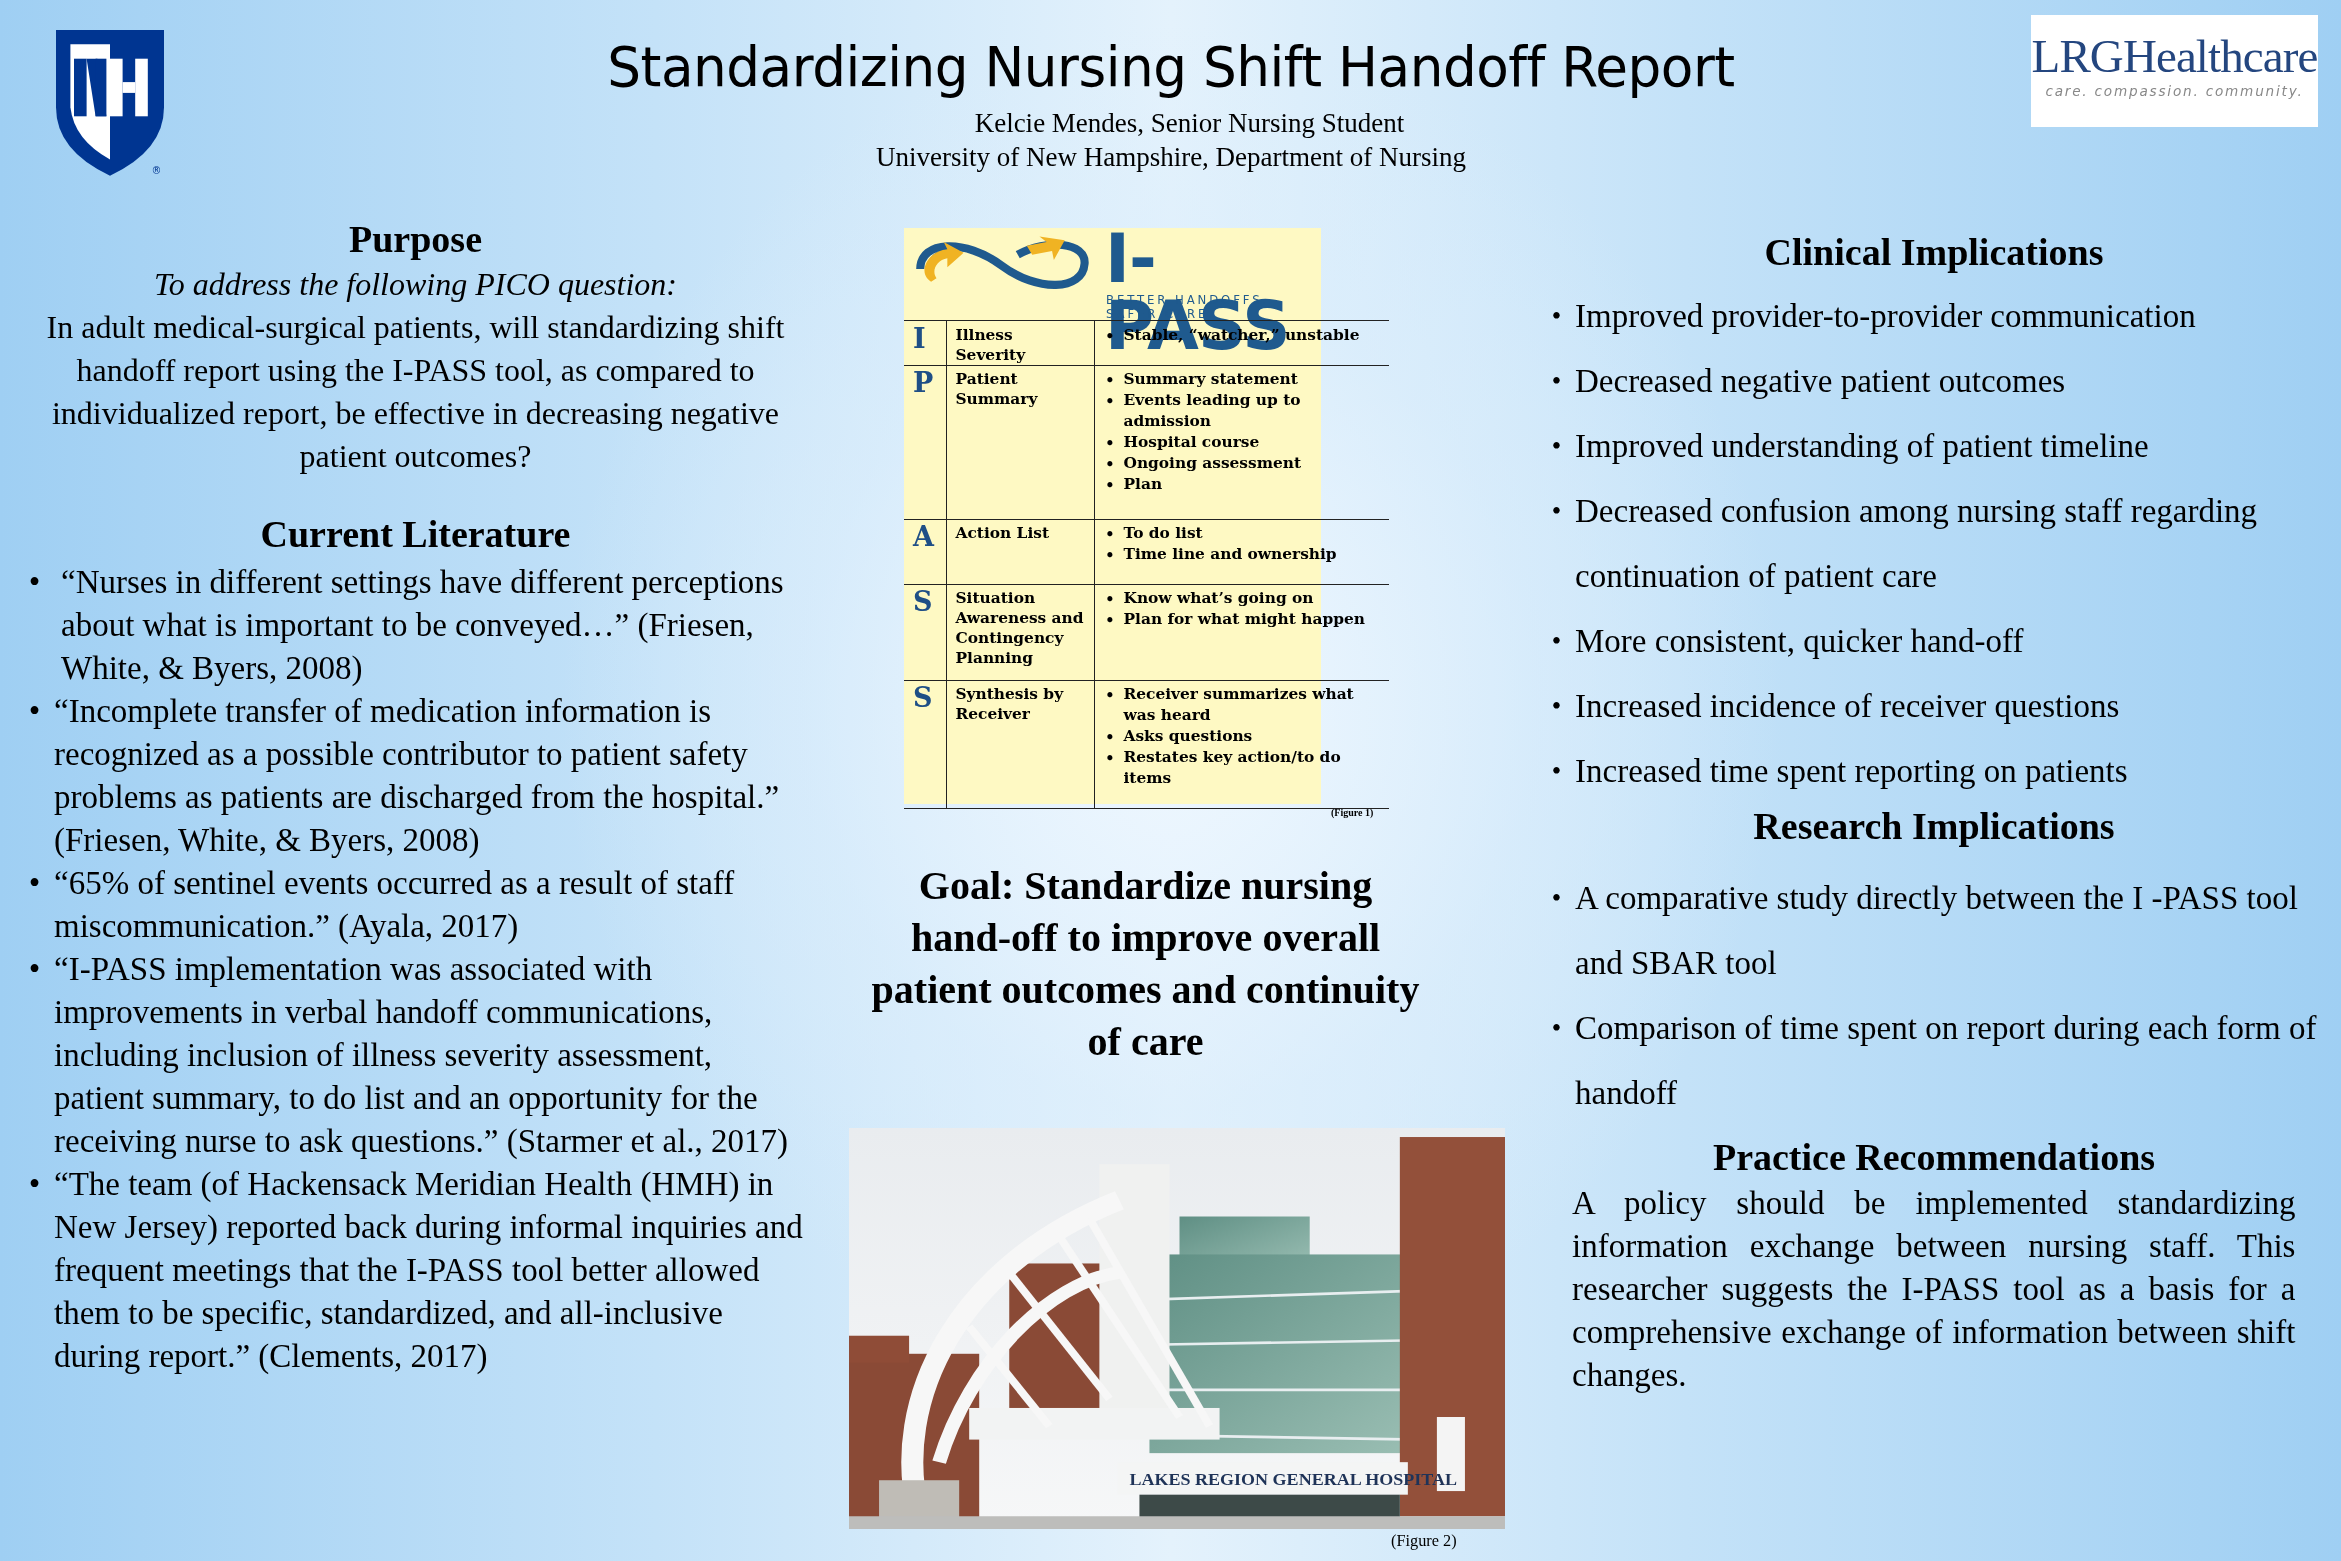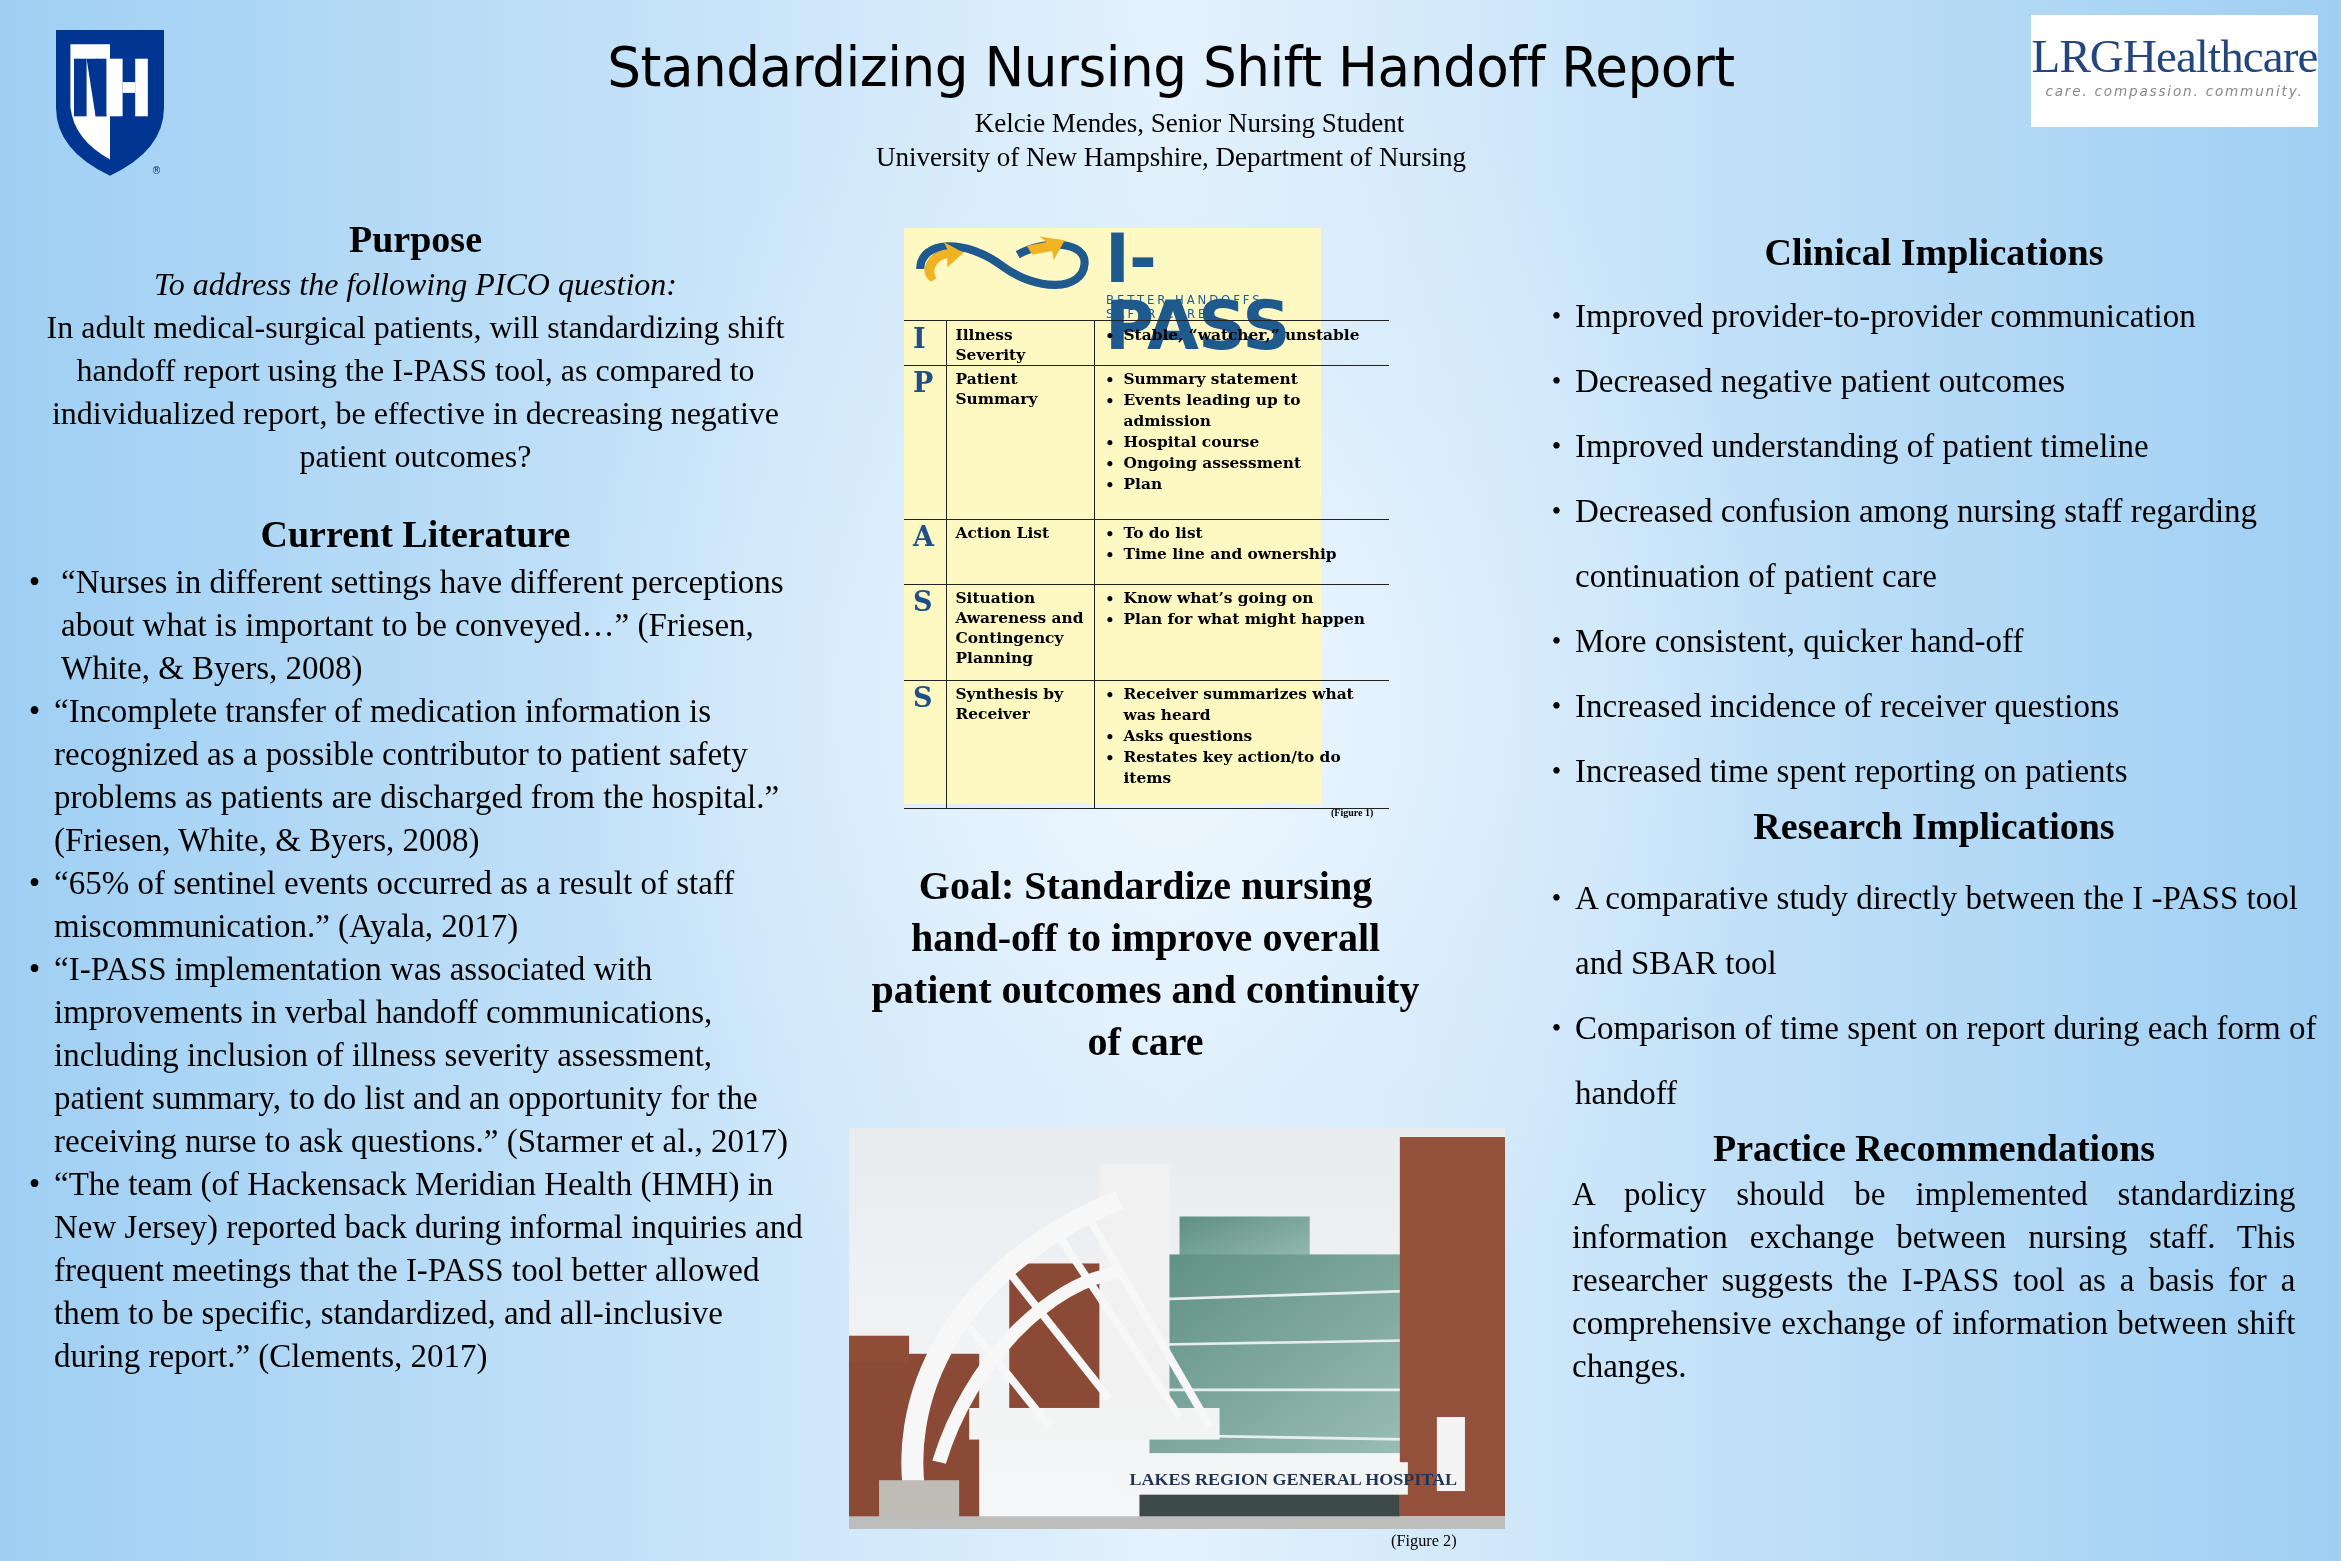--- a/index.html
+++ b/index.html
@@ -45,21 +45,21 @@
     ul.lit li { position: relative; padding-left: 34px; }
     ul.lit li::before { content: "\2022"; position: absolute; left: 1.8px; top: 0; }
 
     ul.right-list { list-style: none; font-size: 33px; line-height: 65px; }
     ul.right-list li { position: relative; padding-left: 25px; }
     ul.right-list li::before { content: "\2022"; position: absolute; left: 1.8px; top: 0; font-size: 27px; }
 
     .research-list { margin-top: 16.3px; }
     .clinical-heading { margin-top: 12.6px; }
     .clinical-list { margin-top: 9px; }
-    .practice-heading { }
+    .practice-heading { margin-top: 9px; }
     .practice-body { font-size: 33px; line-height: 43px; text-align: justify; text-align-last: left; padding: 0 22.6px 0 22px; margin-top: 1.8px; }
 
     
     .ipass { left: 904px; top: 228px; width: 417px; height: 576px; background: #fef9c3; }
     .ipass-logo { position: relative; height: 90px; }
     .ipass-infinity { position: absolute; left: 7.2px; top: 5.4px; width: 181px; height: 65px; }
     .ipass-word {
       position: absolute; left: 201px; top: -1.8px; font-family: "DejaVu Sans", sans-serif; font-weight: bold;
       font-size: 67px; color: #1f5a8e; letter-spacing: -0.9px; line-height: 1;
     }

